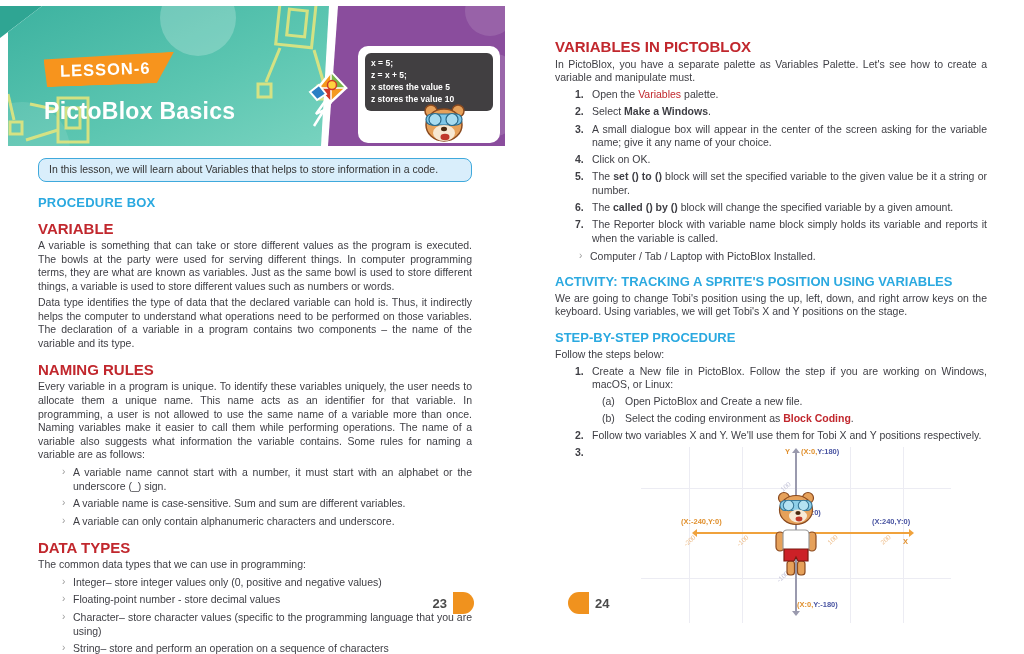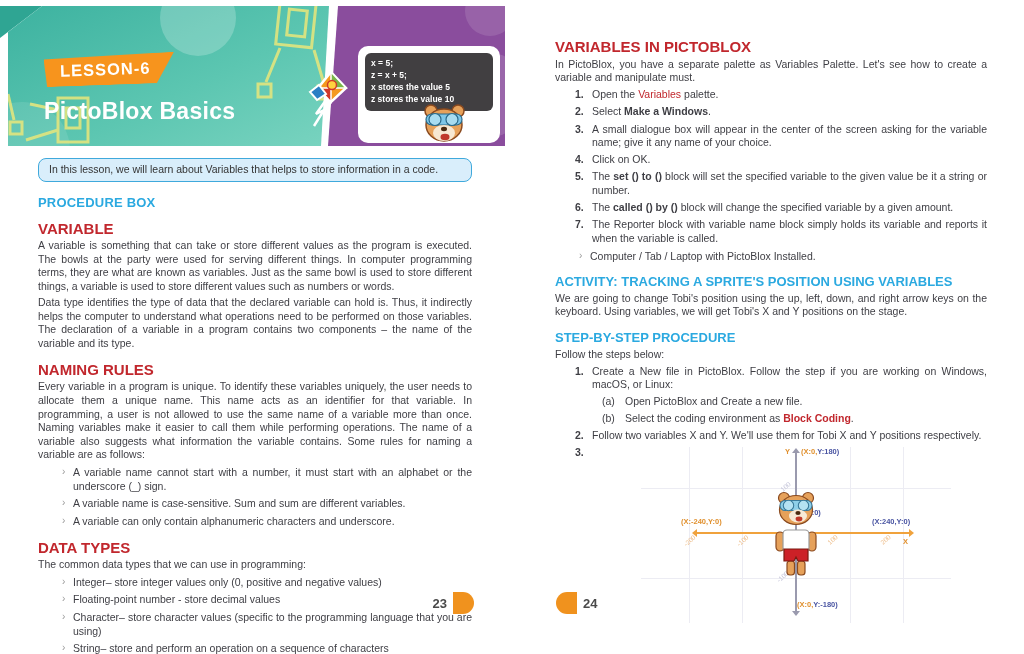--- a/index.html
+++ b/index.html
@@ -63,21 +63,21 @@
     line-height:1.3;color:#3e3e44;}
   .slab{position:absolute;left:0;top:0;}
   .t-red{color:#c1272d;}
   .t-bold{font-weight:bold;}
   .t-redbold{color:#c1272d;font-weight:bold;}
 
   
   .pn{position:absolute;bottom:40px;display:flex;align-items:center;gap:6px;
     font-weight:bold;font-size:13px;color:#4a4a4a;}
   .pn-left{right:38px;}
-  .pn-right{left:44px;}
+  .pn-right{left:56px;}
   .pn-shape{width:21px;height:22px;background:#f0921e;}
   .pn-shape.r{border-radius:0 12px 12px 0;}
   .pn-shape.l{border-radius:12px 0 0 12px;}
 
   
   .figure{position:relative;width:310px;height:194px;margin:5px 0 0 86px;}
   .gl{position:absolute;background:#ececf3;}
   .glv{top:0;bottom:18px;width:1px;}
   .glh{left:0;right:0;height:1px;}
   .yaxis{position:absolute;left:154px;top:5px;width:2px;height:160px;background:#9a9aae;}

